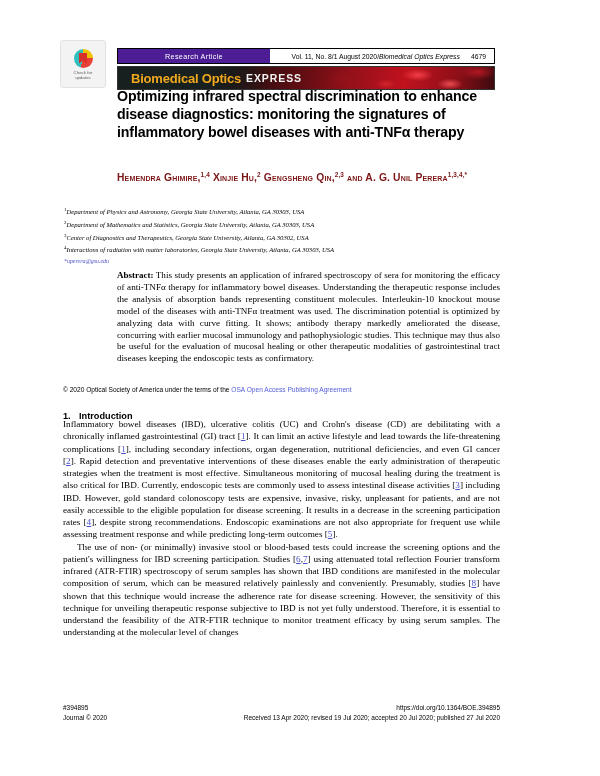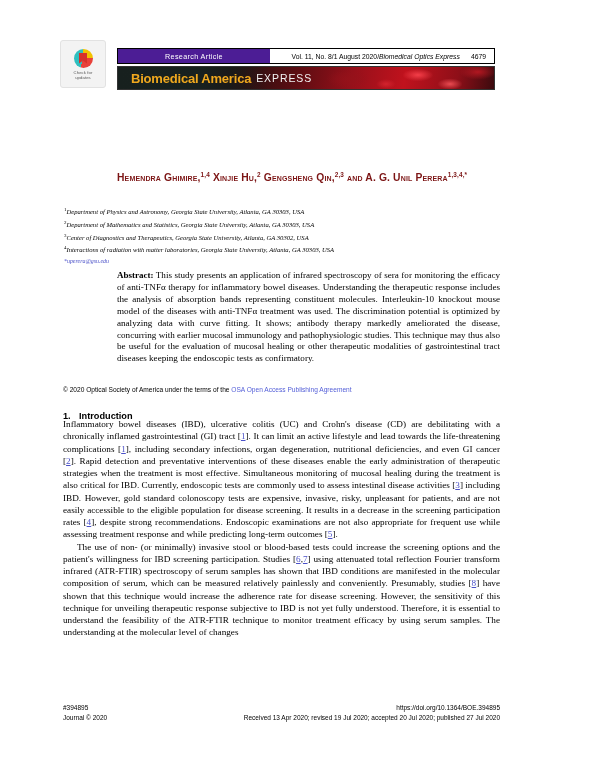--- a/index.html
+++ b/index.html
@@ -99,21 +99,21 @@
     position:absolute; left:13px; top:0; height:100%;
     display:flex; align-items:center; gap:5px;
   }
   .bt-1 {
     font-family:"Liberation Sans", sans-serif;
     font-size:13px; font-weight:bold; color:#f0a81e;
     letter-spacing:-0.2px;
   }
   .bt-2 {
     font-family:"Liberation Sans", sans-serif;
-    font-size:10.5px; font-weight:normal; color:#f2f2f2;
+    font-size:10.5px; font-weight:bold; color:#f2f2f2;
     letter-spacing:0.9px;
   }
 
   .title {
     position:absolute; left:117px; top:87px; width:383px;
     font-family:"Liberation Sans", sans-serif;
     font-size:14.2px; font-weight:bold; line-height:18.2px;
     letter-spacing:-0.15px;
     color:#000;
   }
@@ -206,27 +206,28 @@
           <span>Vol. 11, No. 8/1 August 2020/</span>
           <span class="ital">Biomedical Optics Express</span>
           <span class="pg">4679</span>
         </div>
       </div>
 
       <div class="hdr-row2">
         <div class="banner-art"></div>
         <div class="banner-left-fade"></div>
         <div class="banner-title">
-          <span class="bt-1">Biomedical America</span>
+          <span class="bt-1">Biomedical Optics</span>
           <span class="bt-2">EXPRESS</span>
         </div>
       </div>
     </div>
   </div>
 
+  <div class="title">Optimizing infrared spectral discrimination to enhance disease diagnostics: monitoring the signatures of inflammatory bowel diseases with anti-TNFα therapy</div>
 
   <div class="authors">Hemendra Ghimire,<sup>1,4</sup> Xinjie Hu,<sup>2</sup> Gengsheng Qin,<sup>2,3</sup> and A. G. Unil Perera<sup>1,3,4,*</sup></div>
 
   <div class="affils">
       <div><sup>1</sup>Department of Physics and Astronomy, Georgia State University, Atlanta, GA 30303, USA</div>
       <div><sup>2</sup>Department of Mathematics and Statistics, Georgia State University, Atlanta, GA 30303, USA</div>
       <div><sup>3</sup>Center of Diagnostics and Therapeutics, Georgia State University, Atlanta, GA 30302, USA</div>
       <div><sup>4</sup>Interactions of radiation with matter laboratories, Georgia State University, Atlanta, GA 30303, USA</div>
       <div class="email">*uperera@gsu.edu</div>
     </div>

